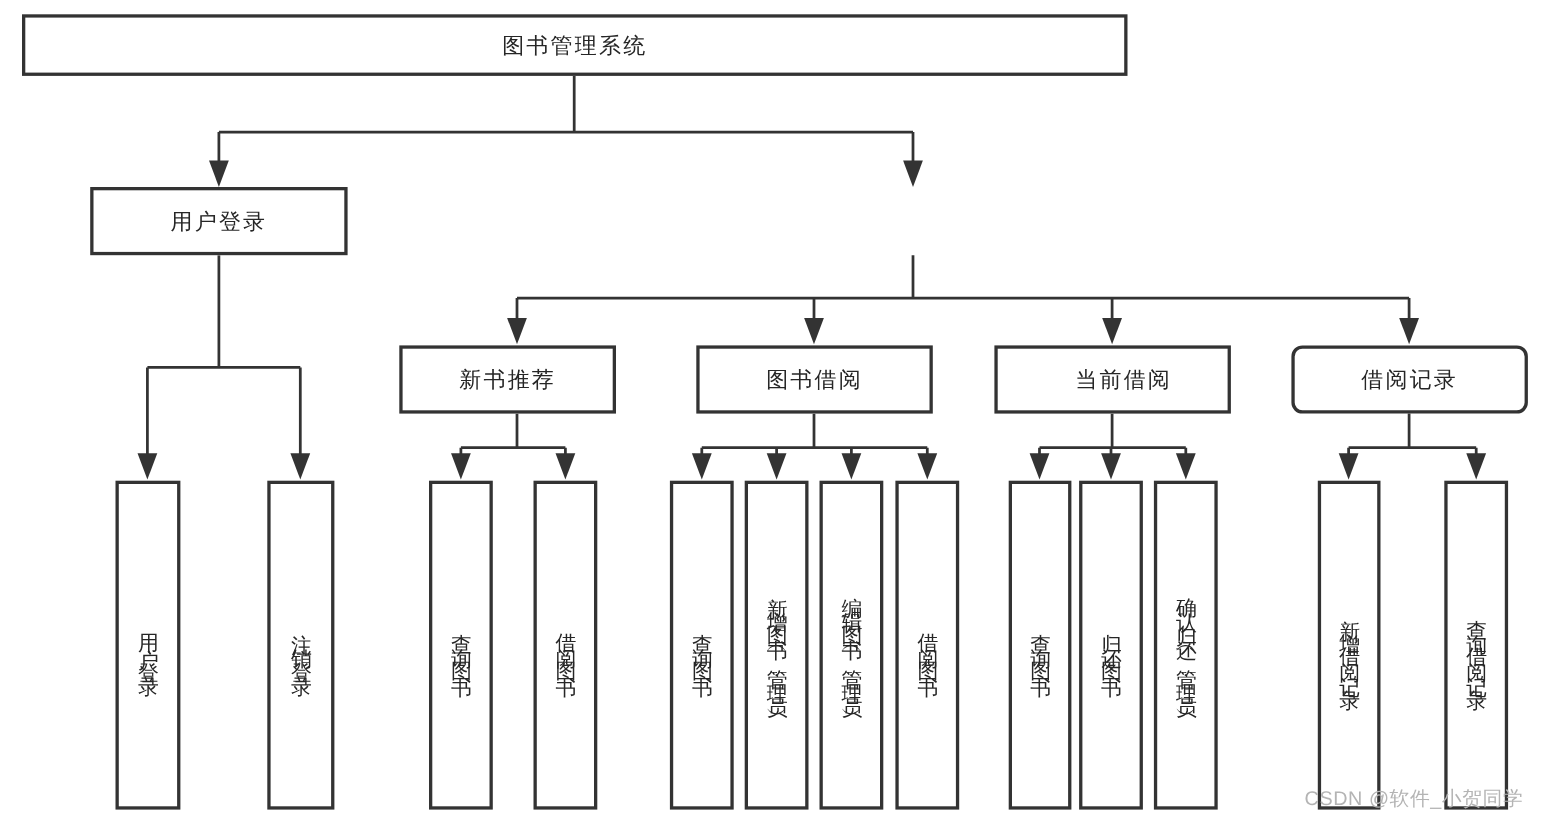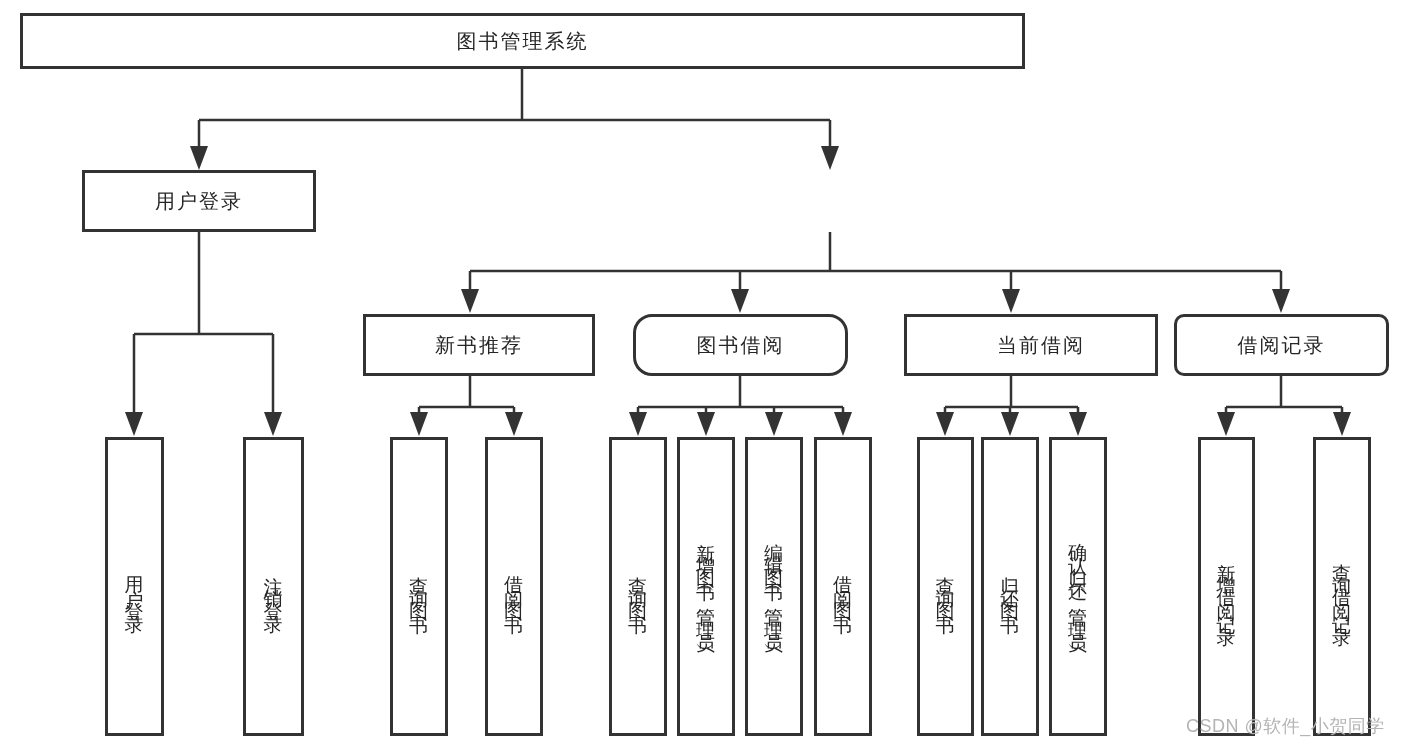--- a/index.html
+++ b/index.html
@@ -128,27 +128,27 @@
   </svg>
 
   <div class="node" style="left:20px; top:13px; width:1005px; height:56px;">
     <span class="hlabel">图书管理系统</span>
   </div>
 
   <div class="node" style="left:82px; top:170px; width:234px; height:62px;">
     <span class="hlabel">用户登录</span>
   </div>
 
-  <div class="node" style="left:363px; top:314px; width:232px; height:62px;">
+  <div class="node" style="left:363px; top:314px; width:197px; height:62px;">
     <span class="hlabel">新书推荐</span>
   </div>
-  <div class="node" style="left:633px; top:314px; width:215px; height:62px;border-radius:19px;">
+  <div class="node" style="left:633px; top:314px; width:215px; height:62px;">
     <span class="hlabel">图书借阅</span>
   </div>
-  <div class="node" style="left:904px; top:314px; width:254px; height:62px;padding-left:20px;">
+  <div class="node" style="left:904px; top:314px; width:215px; height:62px;padding-left:20px;">
     <span class="hlabel">当前借阅</span>
   </div>
   <div class="node" style="left:1174px; top:314px; width:215px; height:62px;border-radius:10px;">
     <span class="hlabel">借阅记录</span>
   </div>
 
   <div class="node leaf" style="left:105px; top:437px; width:59px; height:299px;">
     <span class="vlabel">用户登录</span>
   </div>
   <div class="node leaf" style="left:243px; top:437px; width:61px; height:299px;">

